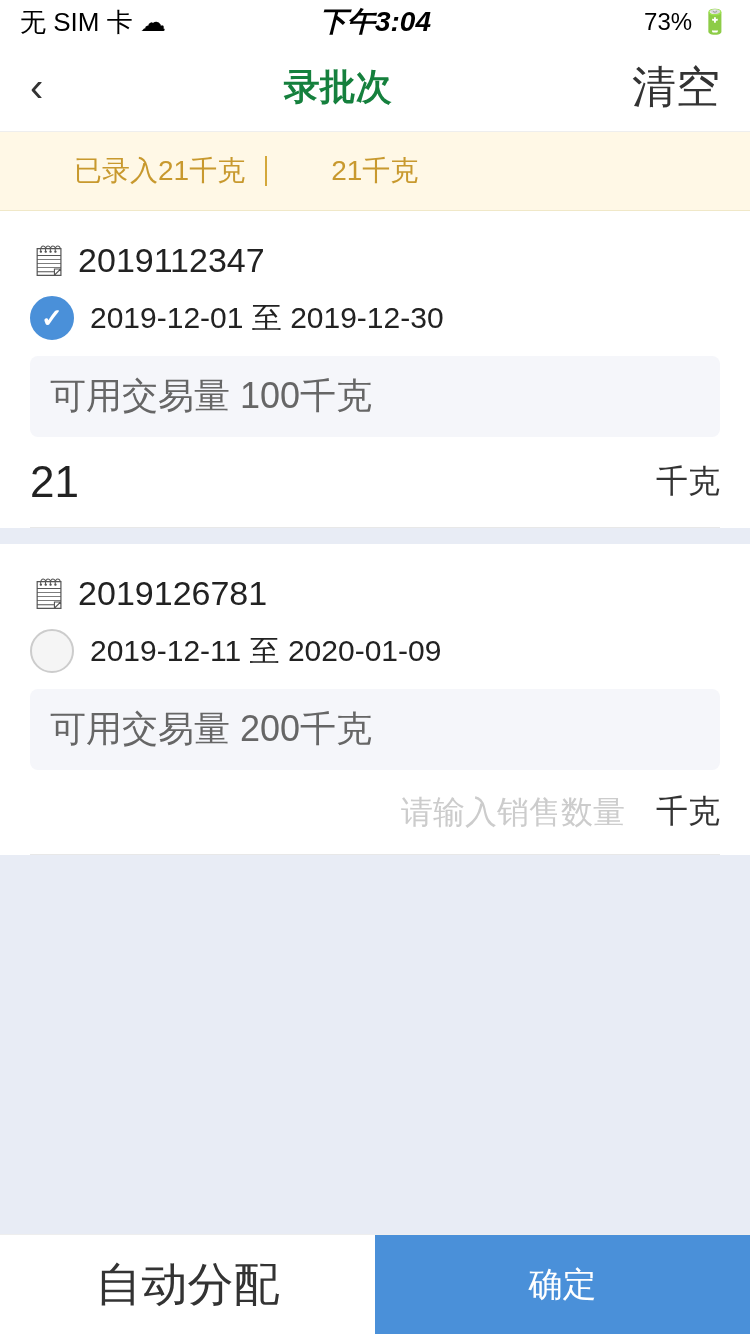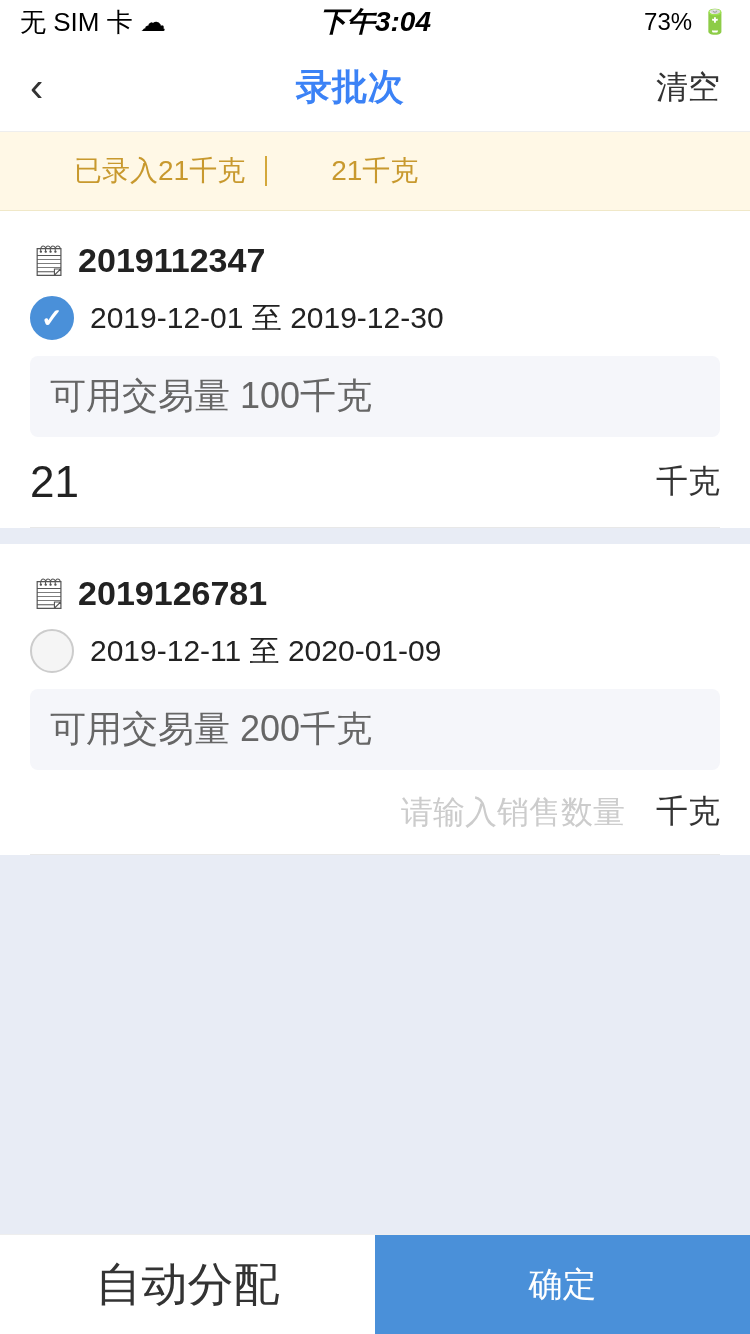--- a/index.html
+++ b/index.html
@@ -56,24 +56,24 @@
       border-bottom: 1px solid #eee;
     }
     .nav-back {
       font-size: 40px;
       color: #333;
       cursor: pointer;
     }
     .nav-title {
       font-size: 36px;
       font-weight: 600;
-      color: #3b82f6;
+      color: #15803d;
     }
     .nav-action {
-      font-size: 32px;
+      font-size: 44px;
       color: #333;
       cursor: pointer;
     }
 
     
     .info-banner {
       background: #fff8e6;
       padding: 20px 30px;
       display: flex;
       align-items: center;
@@ -104,21 +104,21 @@
       align-items: center;
       gap: 10px;
       margin-bottom: 16px;
     }
     .batch-icon {
       font-size: 30px;
       color: #555;
     }
     .batch-id {
       font-size: 34px;
-      font-weight: 700;
+      font-weight: 400;
       color: #222;
     }
 
     .batch-date-row {
       display: flex;
       align-items: center;
       gap: 16px;
       margin-bottom: 16px;
     }
     .radio-circle {

